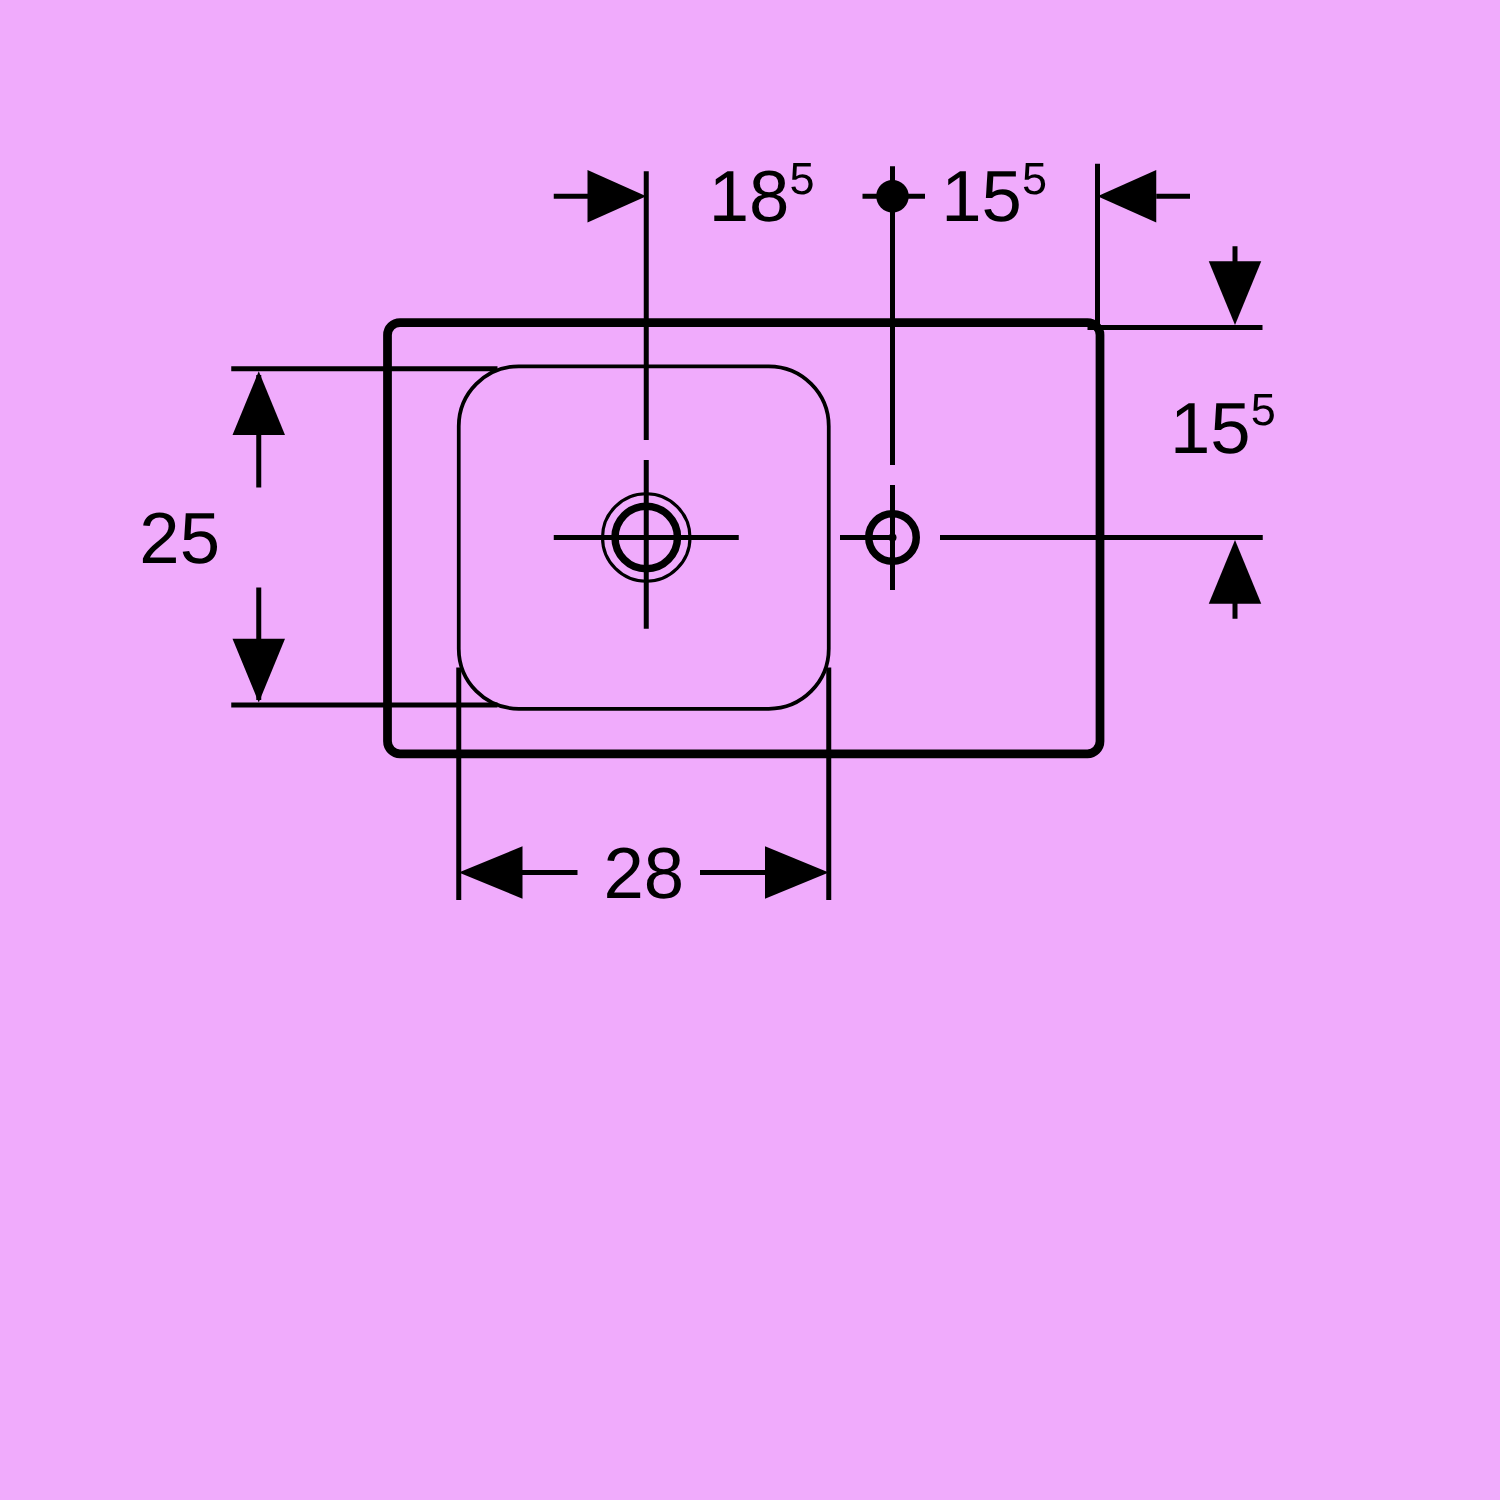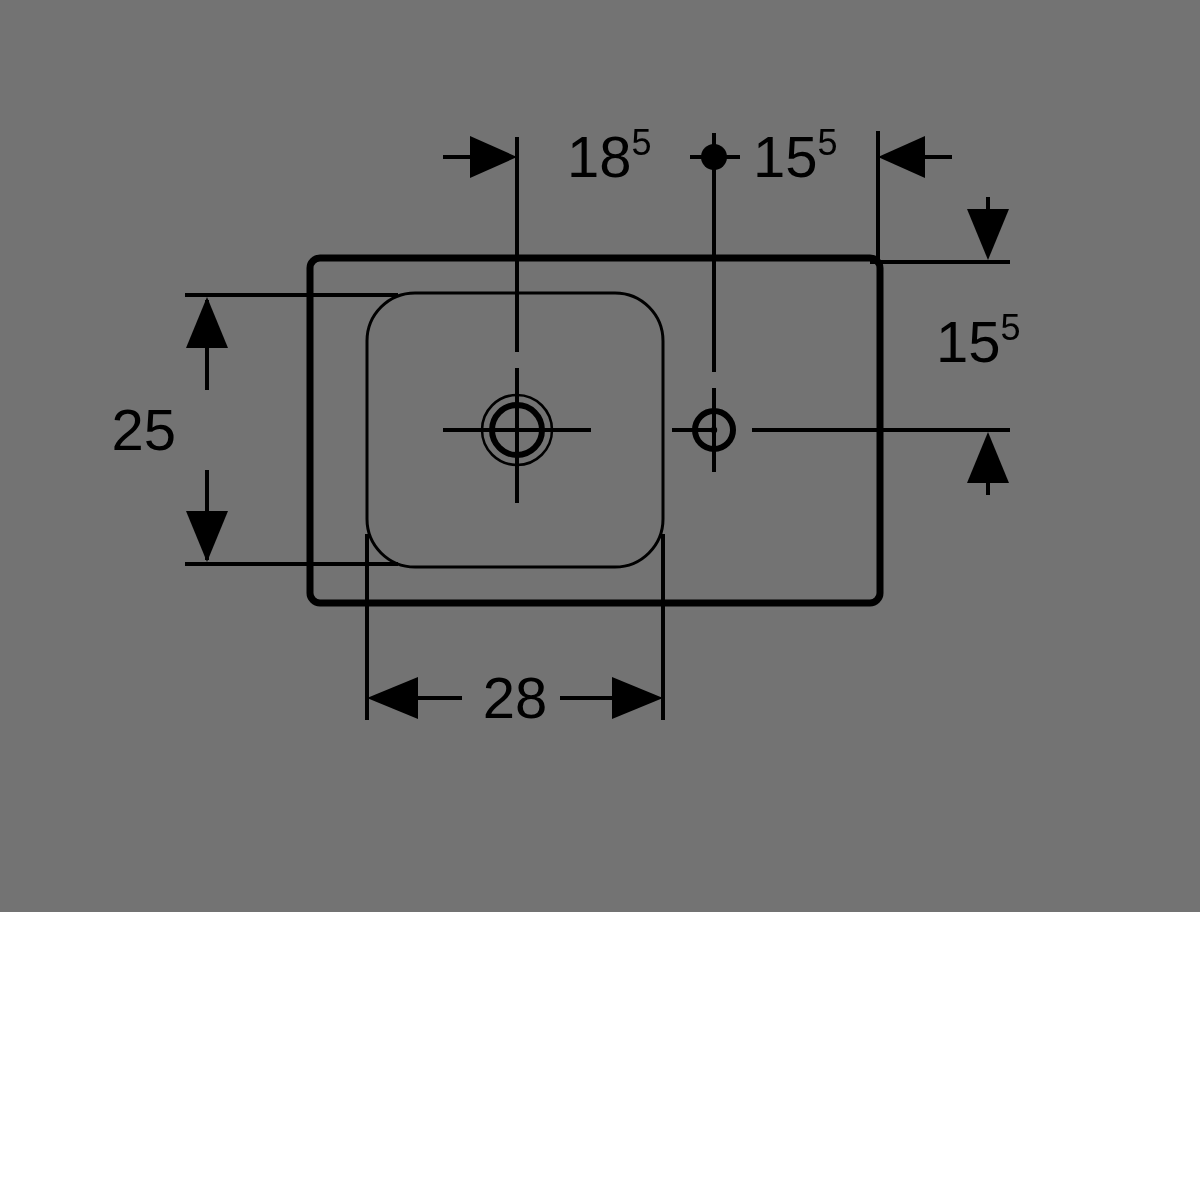--- a/index.html
+++ b/index.html
@@ -10,22 +10,22 @@
   }
   body {
     width: 1200px;
     height: 1200px;
     overflow: hidden;
     font-family: "Liberation Sans", sans-serif;
   }
   #drawing-root {
     position: relative;
     width: 1200px;
-    height: 912px;
-    background: #737373;
+    height: 1200px;
+    background: #f0abfc;
   }
   svg#technical-drawing {
     display: block;
     width: 1200px;
     height: 1200px;
   }
   .dim-text {
     font-family: "Liberation Sans", sans-serif;
     font-size: 58px;
     fill: #000000;

